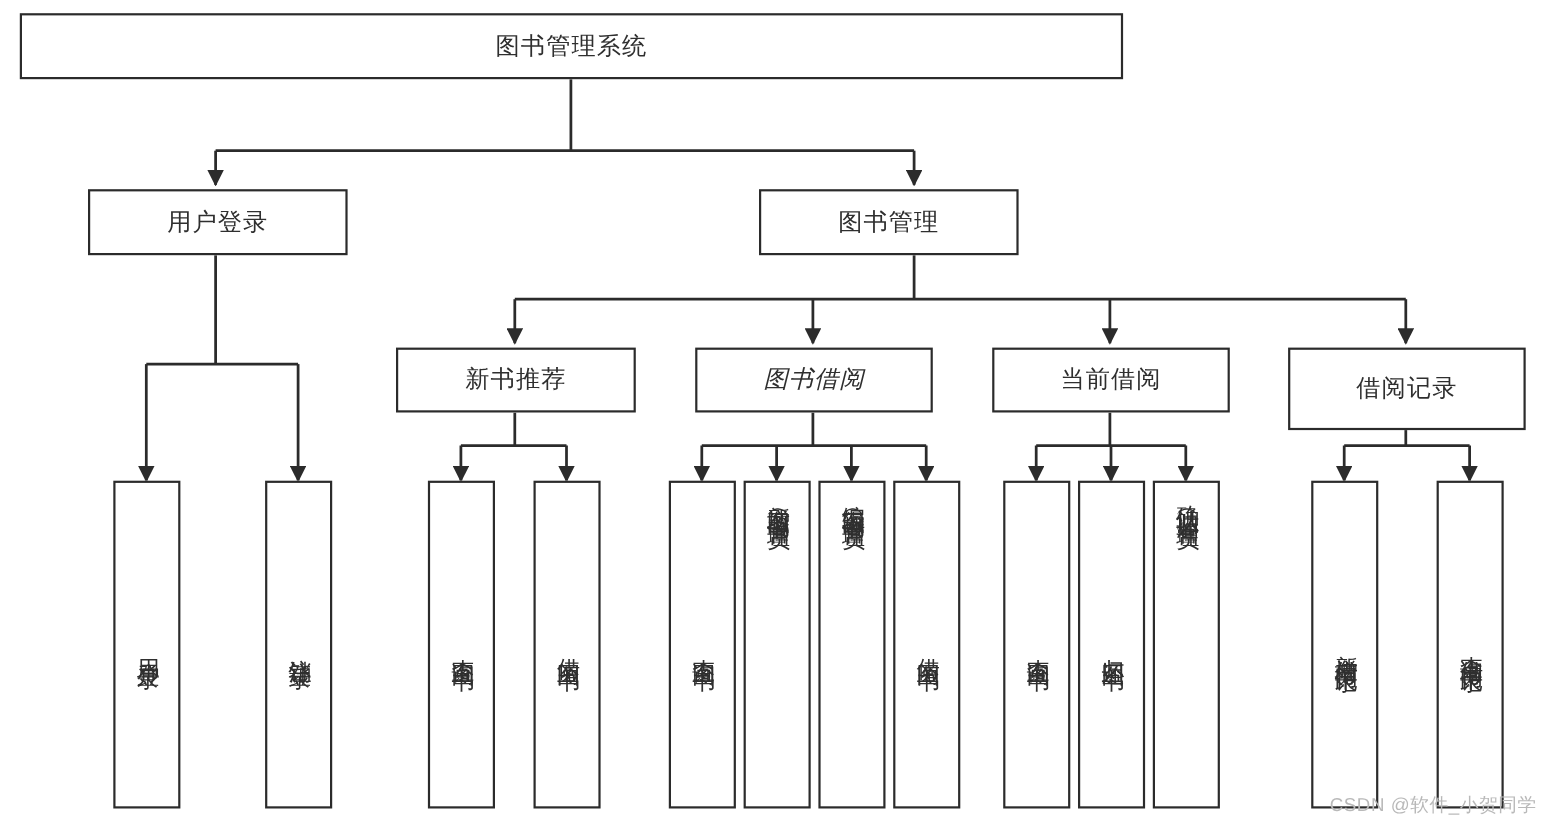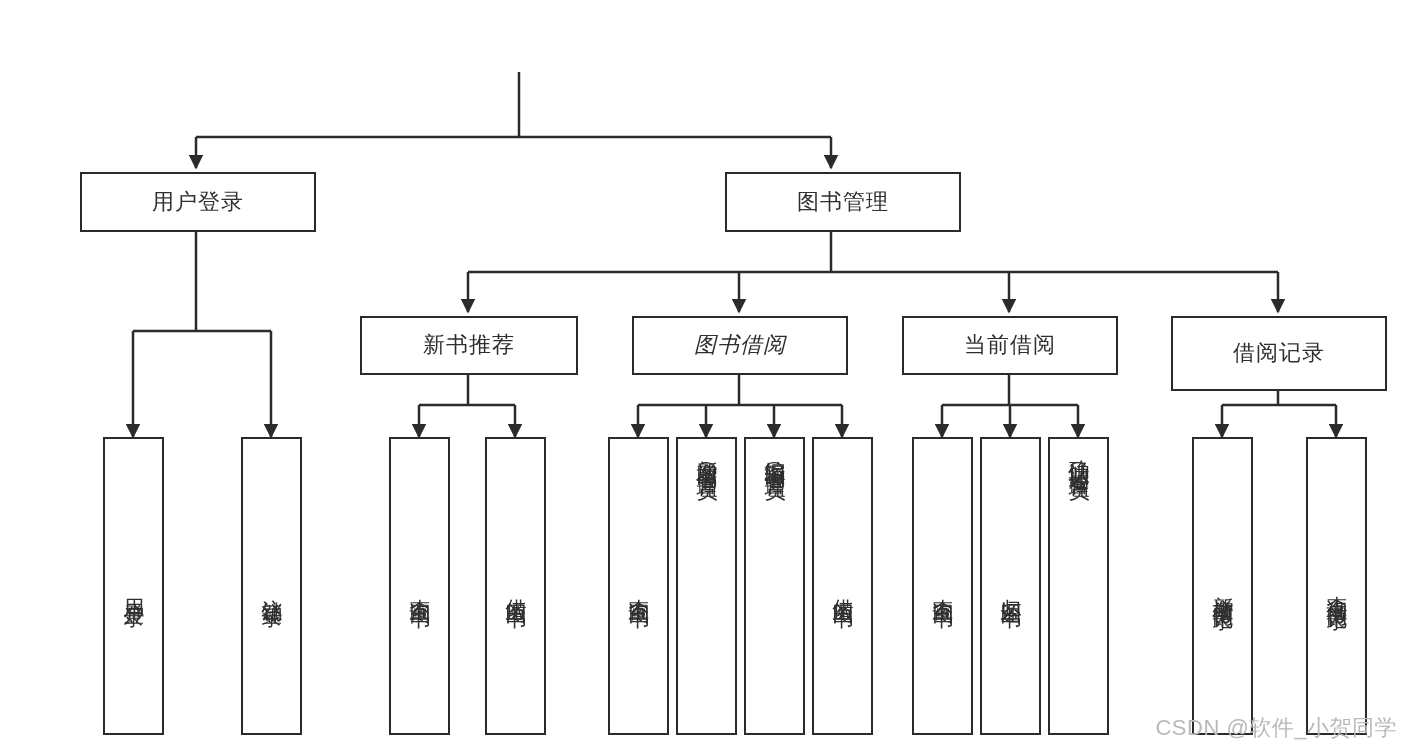--- a/index.html
+++ b/index.html
@@ -61,21 +61,21 @@
     margin-top: auto;
     margin-bottom: auto;
   }
   .node.v.center {
     align-items: center;
   }
   #watermark {
     position: absolute;
     right: 8px;
     bottom: 4px;
-    font-size: 22px;
+    font-size: 17px;
     color: #b9b9b9;
     letter-spacing: 0.5px;
     font-family: "Liberation Sans", "DejaVu Sans", sans-serif;
     white-space: nowrap;
   }
 </style>
 </head>
 <body>
 
 <div id="canvas">
@@ -123,25 +123,28 @@
       <path d="M 1010 405 L 1010 437" marker-end="url(#arrow)"></path>
       <path d="M 1078 405 L 1078 437" marker-end="url(#arrow)"></path>
 
       <path d="M 1278 375 L 1278 405"></path>
       <path d="M 1222 405 L 1336 405"></path>
       <path d="M 1222 405 L 1222 437" marker-end="url(#arrow)"></path>
       <path d="M 1336 405 L 1336 437" marker-end="url(#arrow)"></path>
     </g>
   </svg>
 
+  <div class="node h" style="left:18px; top:12px; width:1003px; height:60px;">
+    <span class="label">图书管理系统</span>
+  </div>
 
   <div class="node h" style="left:80px; top:172px; width:236px; height:60px;">
     <span class="label">用户登录</span>
   </div>
-  <div class="node h" style="left:725px; top:172px; width:236px; height:60px;">
+  <div class="node h" style="left:690px; top:172px; width:236px; height:60px;">
     <span class="label">图书管理</span>
   </div>
 
   <div class="node h" style="left:360px; top:316px; width:218px; height:59px;">
     <span class="label">新书推荐</span>
   </div>
   <div class="node h" style="left:632px; top:316px; width:216px; height:59px;font-style:italic;">
     <span class="label">图书借阅</span>
   </div>
   <div class="node h" style="left:902px; top:316px; width:216px; height:59px;text-align:right;">

